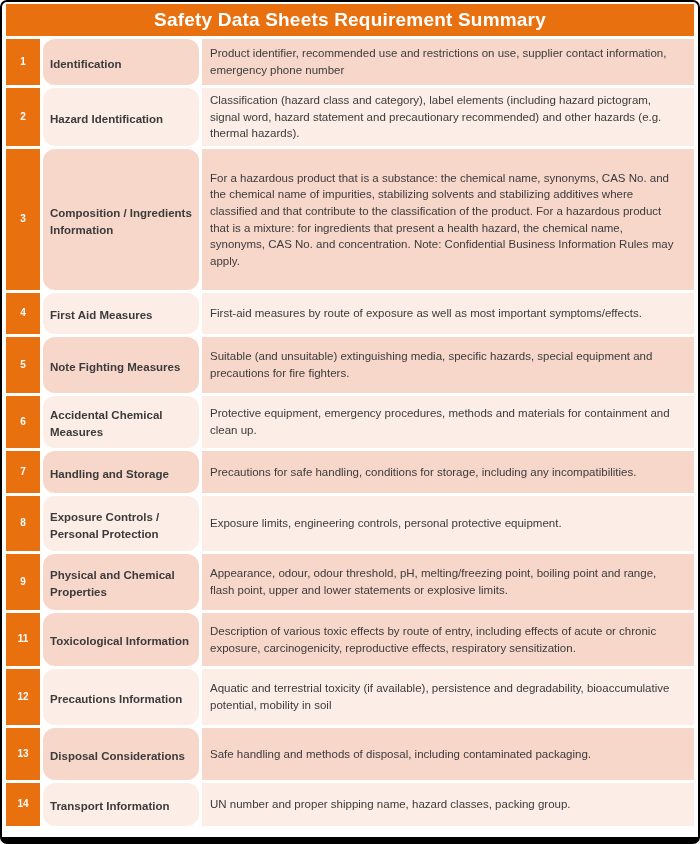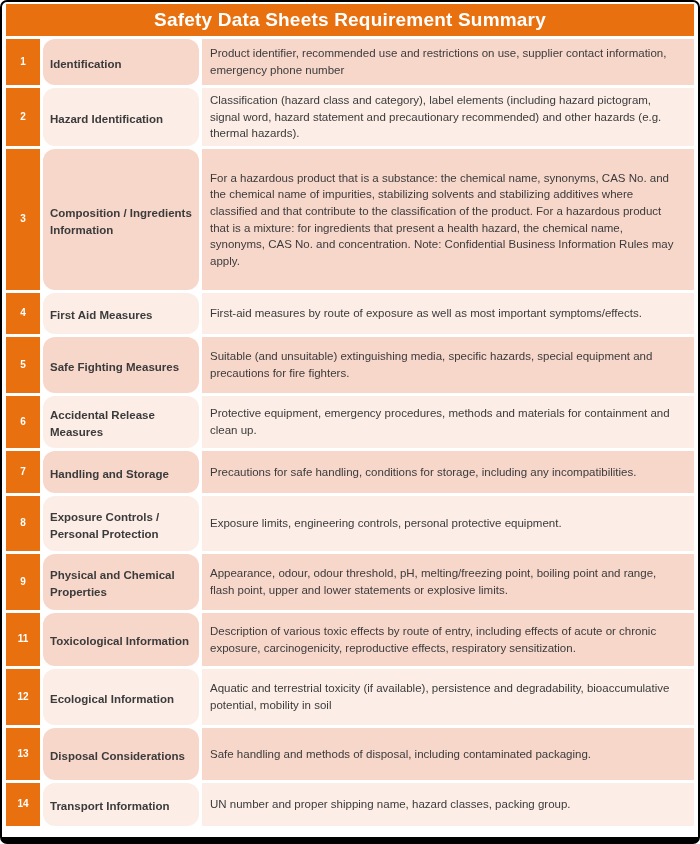--- a/index.html
+++ b/index.html
@@ -100,26 +100,26 @@
           <td class="cat">Composition / Ingredients Information</td>
           <td class="desc">For a hazardous product that is a substance: the chemical name, synonyms, CAS No. and the chemical name of impurities, stabilizing solvents and stabilizing additives where classified and that contribute to the classification of the product. For a hazardous product that is a mixture: for ingredients that present a health hazard, the chemical name, synonyms, CAS No. and concentration. Note: Confidential Business Information Rules may apply.</td>
         </tr>
         <tr class="light">
           <td class="num">4</td>
           <td class="cat">First Aid Measures</td>
           <td class="desc">First-aid measures by route of exposure as well as most important symptoms/effects.</td>
         </tr>
         <tr class="pink">
           <td class="num">5</td>
-          <td class="cat">Safe Fighting Measures</td>
+          <td class="cat">Note Fighting Measures</td>
           <td class="desc">Suitable (and unsuitable) extinguishing media, specific hazards, special equipment and precautions for fire fighters.</td>
         </tr>
         <tr class="light">
           <td class="num">6</td>
-          <td class="cat">Accidental Release Measures</td>
+          <td class="cat">Accidental Chemical Measures</td>
           <td class="desc">Protective equipment, emergency procedures, methods and materials for containment and clean up.</td>
         </tr>
         <tr class="pink">
           <td class="num">7</td>
           <td class="cat">Handling and Storage</td>
           <td class="desc">Precautions for safe handling, conditions for storage, including any incompatibilities.</td>
         </tr>
         <tr class="light">
           <td class="num">8</td>
           <td class="cat">Exposure Controls / Personal Protection</td>
@@ -130,21 +130,21 @@
           <td class="cat">Physical and Chemical Properties</td>
           <td class="desc">Appearance, odour, odour threshold, pH, melting/freezing point, boiling point and range, flash point, upper and lower statements or explosive limits.</td>
         </tr>
         <tr class="pink">
           <td class="num">11</td>
           <td class="cat">Toxicological Information</td>
           <td class="desc">Description of various toxic effects by route of entry, including effects of acute or chronic exposure, carcinogenicity, reproductive effects, respiratory sensitization.</td>
         </tr>
         <tr class="light">
           <td class="num">12</td>
-          <td class="cat">Ecological Information</td>
+          <td class="cat">Precautions Information</td>
           <td class="desc">Aquatic and terrestrial toxicity (if available), persistence and degradability, bioaccumulative potential, mobility in soil</td>
         </tr>
         <tr class="pink">
           <td class="num">13</td>
           <td class="cat">Disposal Considerations</td>
           <td class="desc">Safe handling and methods of disposal, including contaminated packaging.</td>
         </tr>
         <tr class="light">
           <td class="num">14</td>
           <td class="cat">Transport Information</td>

